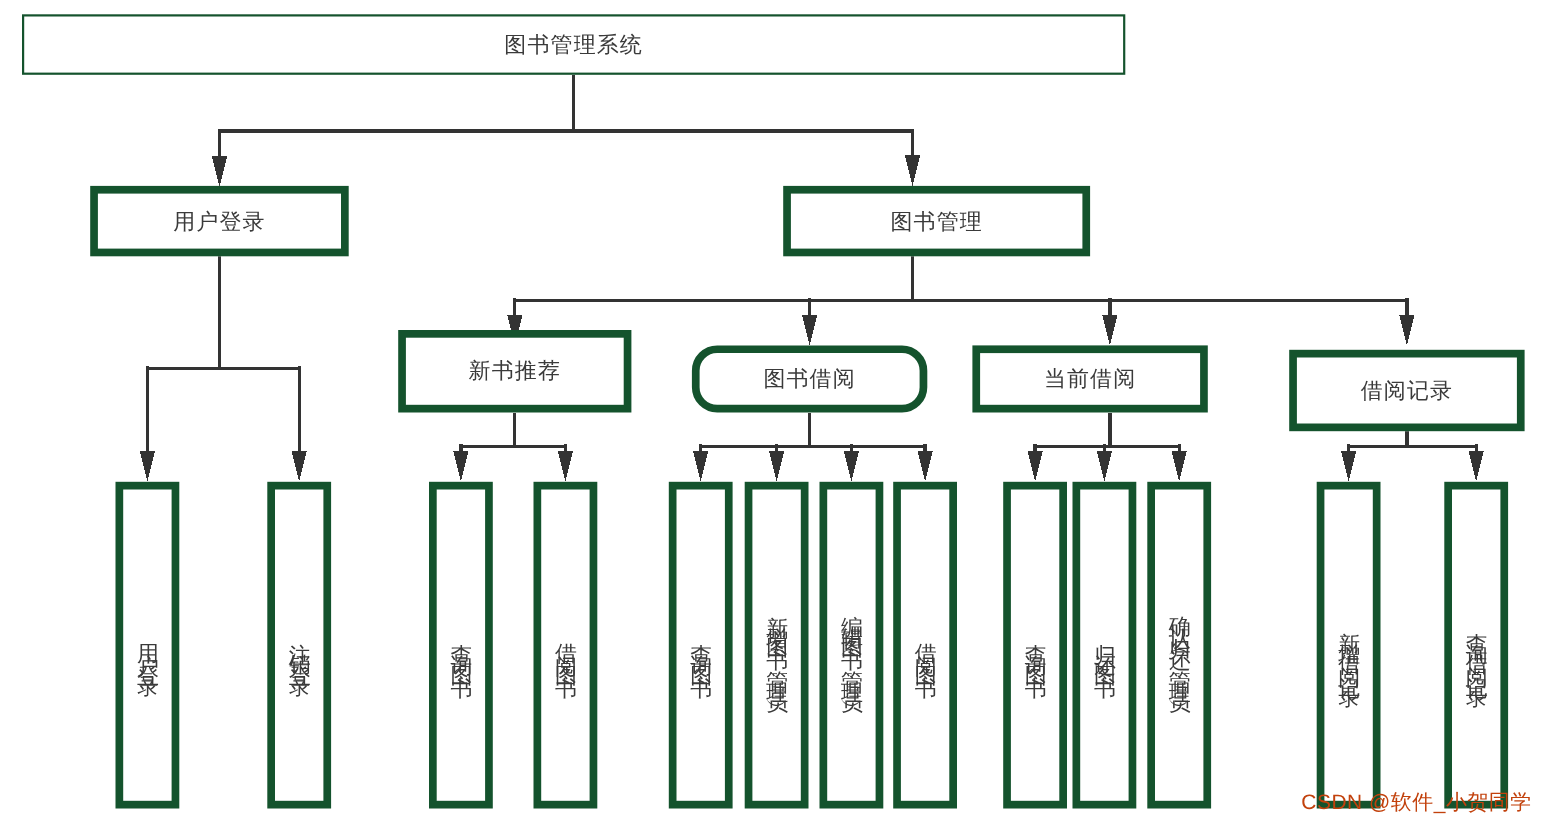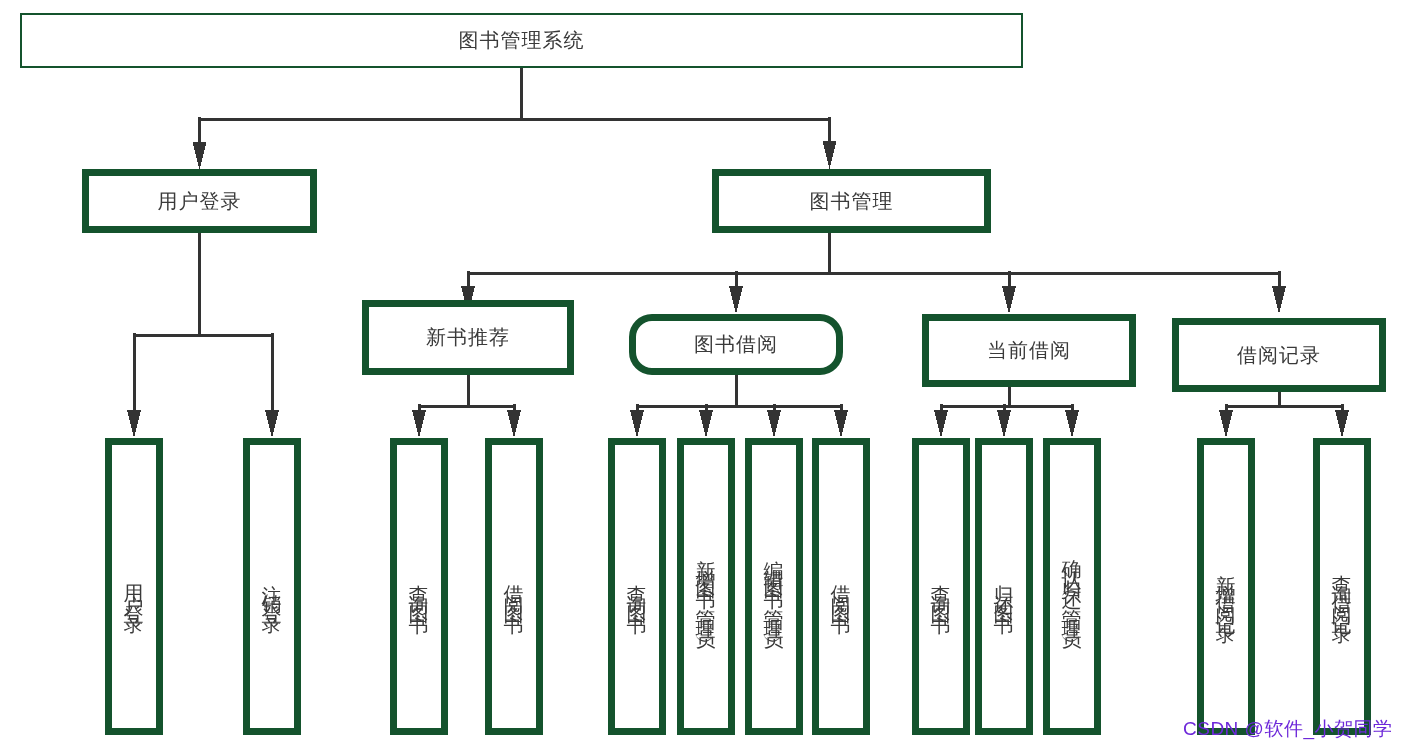--- a/index.html
+++ b/index.html
@@ -29,21 +29,21 @@
     writing-mode:vertical-rl;
     letter-spacing:10px;
     line-height:1;
     padding-top:4px;
   }
   .watermark {
     position:absolute;
     left:1183px; top:716px;
     font-size:19px;
     letter-spacing:0.5px;
-    color:#6d28d9;
+    color:#c2410c;
     white-space:nowrap;
     z-index:5;
   }
 </style>
 </head>
 <body>
 
 <div id="stage">
 
   <svg id="connectors" width="1405" height="747" viewBox="0 0 1405 747" stroke="#333333" stroke-width="3" fill="#333333" shape-rendering="crispEdges">
@@ -122,21 +122,21 @@
     </g>
   </svg>
 
   <div class="box thin" style="left:20px; top:13px; width:1003px; height:55px;">图书管理系统</div>
 
   <div class="box" style="left:82px; top:169px; width:235px; height:64px;">用户登录</div>
   <div class="box" style="left:712px; top:169px; width:279px; height:64px;">图书管理</div>
 
   <div class="box" style="left:362px; top:300px; width:212px; height:75px;font-family:Liberation Serif, serif;">新书推荐</div>
   <div class="box" style="left:629px; top:314px; width:214px; height:61px;border-radius:23px;">图书借阅</div>
-  <div class="box" style="left:922px; top:314px; width:214px; height:73px;">当前借阅</div>
+  <div class="box" style="left:884px; top:314px; width:214px; height:61px;">当前借阅</div>
   <div class="box" style="left:1172px; top:318px; width:214px; height:74px;">借阅记录</div>
 
   <div class="box vbox" style="left:105px; top:438px; width:58px; height:297px;">用户登录</div>
   <div class="box vbox" style="left:243px; top:438px; width:58px; height:297px;">注销登录</div>
 
   <div class="box vbox" style="left:390px; top:438px; width:58px; height:297px;">查询图书</div>
   <div class="box vbox" style="left:485px; top:438px; width:58px; height:297px;">借阅图书</div>
 
   <div class="box vbox" style="left:608px; top:438px; width:58px; height:297px;">查询图书</div>
   <div class="box vbox" style="left:677px; top:438px; width:58px; height:297px;">新增图书（管理员）</div>

